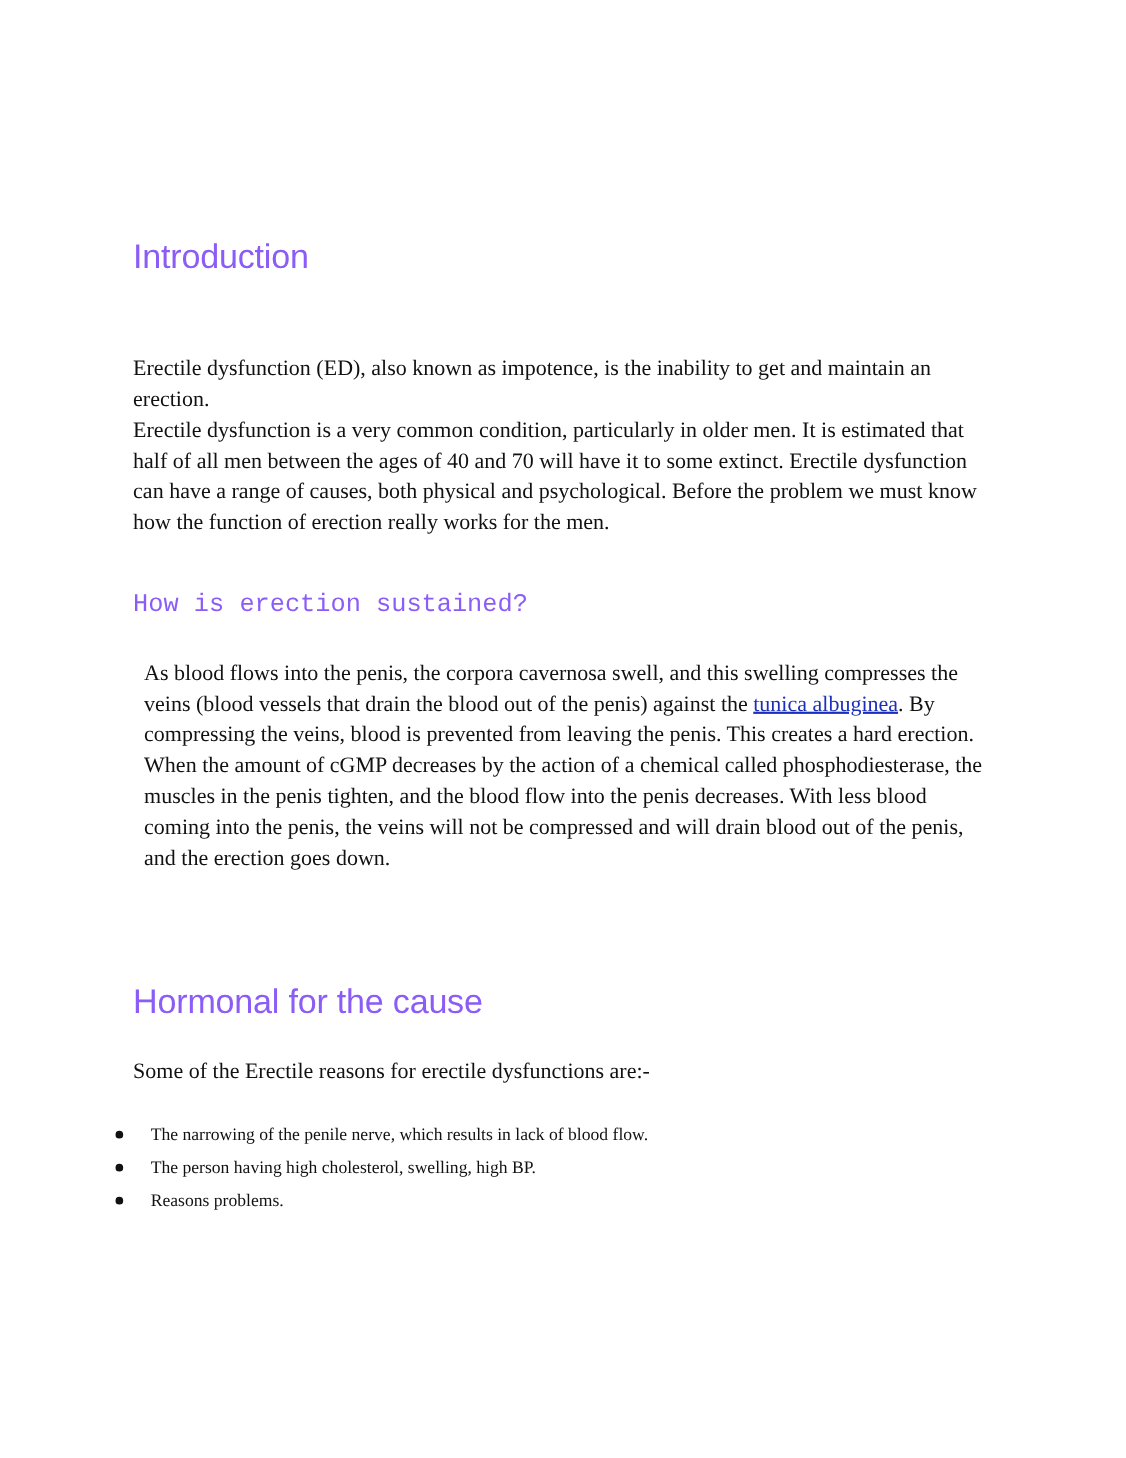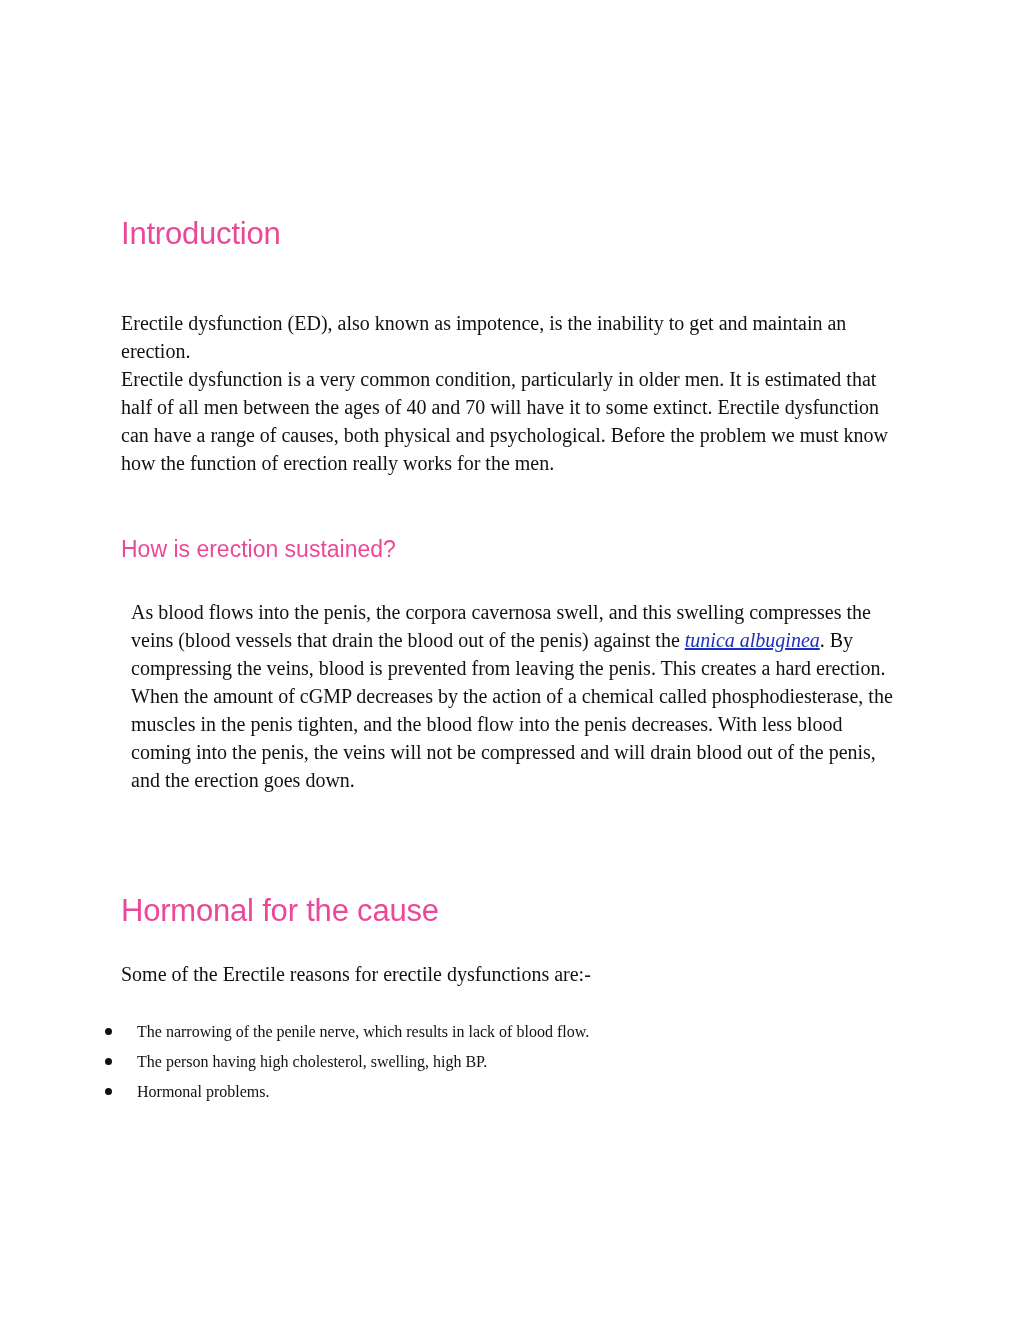--- a/index.html
+++ b/index.html
@@ -8,64 +8,64 @@
     .title {
       position: absolute; left: 0; width: 1024px; top: 76px; text-align: center;
       font-family: "Liberation Sans", sans-serif; font-size: 33px; color: #e0141c;
       letter-spacing: -0.3px;
     }
     .title span {
       text-decoration: underline wavy #e07b7b; text-decoration-thickness: 1px; text-underline-offset: 6px;
     }
     .h1 {
       position: absolute; left: 121px;
-      font-family: "Liberation Sans", sans-serif; font-size: 31px; color: #ec4899;
+      font-family: "Liberation Sans", sans-serif; font-size: 31px; color: #8b5cf6;
       letter-spacing: -0.2px;
     }
     .h2 {
       position: absolute; left: 121px;
-      font-family: Liberation Sans, sans-serif; font-size: 23px; color: #ec4899; text-align: right;
+      font-family: Liberation Mono, monospace; font-size: 23px; color: #8b5cf6; text-align: right;
     }
     .para {
       position: absolute; font-family: "Liberation Serif", serif; font-size: 20px;
       color: #111; line-height: 28px; margin: 0;
     }
     .para p { margin: 0; }
-    .link { color: #1a2fbd; text-decoration: underline; cursor: pointer; font-style: italic; }
+    .link { color: #1a2fbd; text-decoration: underline; cursor: pointer; }
     ul.bullets {
       position: absolute; left: 105px; top: 1017px; margin: 0; padding: 0; list-style: none;
       font-family: "Liberation Serif", serif; font-size: 16px; color: #111; line-height: 30px;
     }
     ul.bullets li { position: relative; padding-left: 32px; }
     ul.bullets li .bullet {
       position: absolute; left: 0; top: 11px; width: 7px; height: 7px; border-radius: 50%; background: #111;
     }
   </style>
 </head>
 <body>
 
 <div class="page">
 
 
   <div class="h1" style="top:216px;">Introduction</div>
 
-  <div class="para" style="left:121px; top:309px; width:790px;">
+  <div class="para" style="left:121px; top:321px; width:790px;">
     <p>Erectile dysfunction (ED), also known as impotence, is the inability to get and maintain an erection.</p>
     <p>Erectile dysfunction is a very common condition, particularly in older men. It is estimated that half of all men between the ages of 40 and 70 will have it to some extinct. Erectile dysfunction can have a range of causes, both physical and psychological. Before the problem we must know how the function of erection really works for the men.</p>
   </div>
 
   <div class="h2" style="top:536px;">How is erection sustained?</div>
 
   <div class="para" style="left:131px; top:598px; width:775px;">
     <p><span>As blood flows into the penis, the corpora cavernosa swell, and this swelling compresses the veins (blood vessels that drain the blood out of the penis) against the </span><a class="link">tunica albuginea</a><span>. By compressing the veins, blood is prevented from leaving the penis. This creates a hard erection. When the amount of cGMP decreases by the action of a chemical called phosphodiesterase, the muscles in the penis tighten, and the blood flow into the penis decreases. With less blood coming into the penis, the veins will not be compressed and will drain blood out of the penis, and the erection goes down.</span></p>
   </div>
 
   <div class="h1" style="top:893px;">Hormonal for the cause</div>
 
   <div class="para" style="left:121px; top:960px; width:780px;">Some of the Erectile reasons for erectile dysfunctions are:-</div>
 
   <ul class="bullets">
     <li><span class="bullet"></span><span>The narrowing of the penile nerve, which results in lack of blood flow.</span></li>
     <li><span class="bullet"></span><span>The person having high cholesterol, swelling, high BP.</span></li>
-    <li><span class="bullet"></span><span>Hormonal problems.</span></li>
+    <li><span class="bullet"></span><span>Reasons problems.</span></li>
   </ul>
 
 </div>
 
 </body></html>

